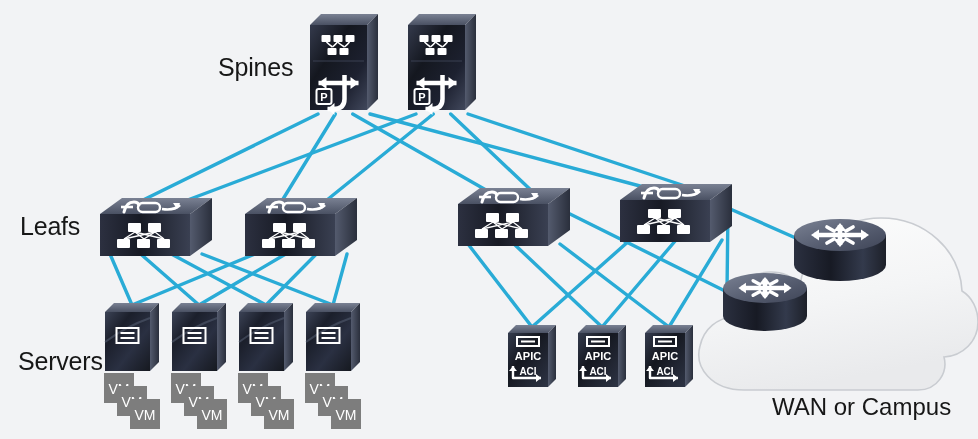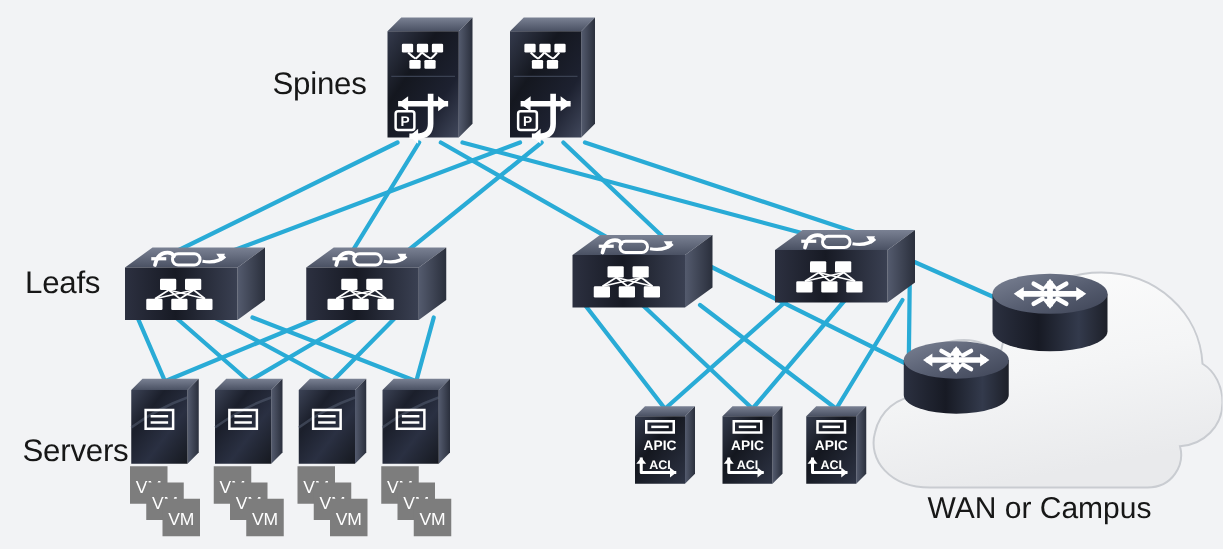--- a/index.html
+++ b/index.html
@@ -375,14 +375,14 @@
           <path d="M 770.4782608695652 284.3478260869565 l 6.391304347826087 -3.652173913043478" stroke="#fff" stroke-width="3.457391304347826" fill="none" stroke-linecap="round"></path>
           <path d="M 759.5217391304348 291.6521739130435 l -6.391304347826087 3.652173913043478" stroke="#fff" stroke-width="3.457391304347826" fill="none" stroke-linecap="round"></path>
           <path d="M 770.4782608695652 291.6521739130435 l 6.391304347826087 3.652173913043478" stroke="#fff" stroke-width="3.457391304347826" fill="none" stroke-linecap="round"></path>
         </g>
       </g>
   </svg>
 
   <div class="tier-label" id="label-leafs" style="left:20px;top:212px;">Leafs</div>
   <div class="tier-label" id="label-spines" style="left:218px;top:53px;">Spines</div>
   <div class="tier-label" id="label-servers" style="left:18px;top:315px;margin-top:32px;">Servers</div>
-  <div class="wan-label" id="label-wan" style="left:742px;top:393px;">WAN or Campus</div>
+  <div class="wan-label" id="label-wan" style="left:772px;top:393px;">WAN or Campus</div>
 </div>
 
 </body></html>

